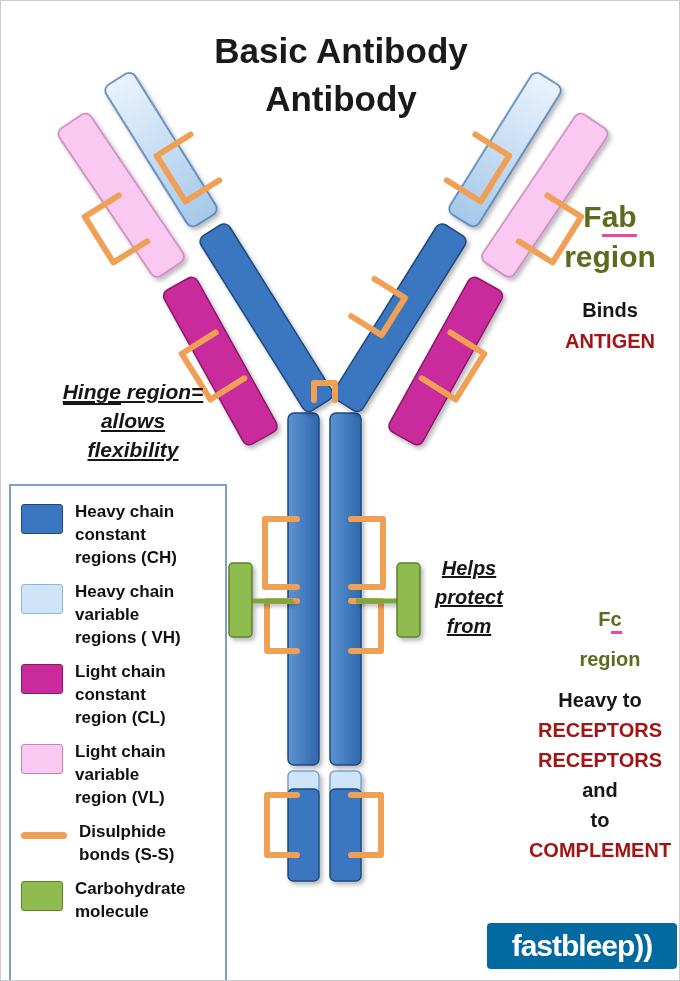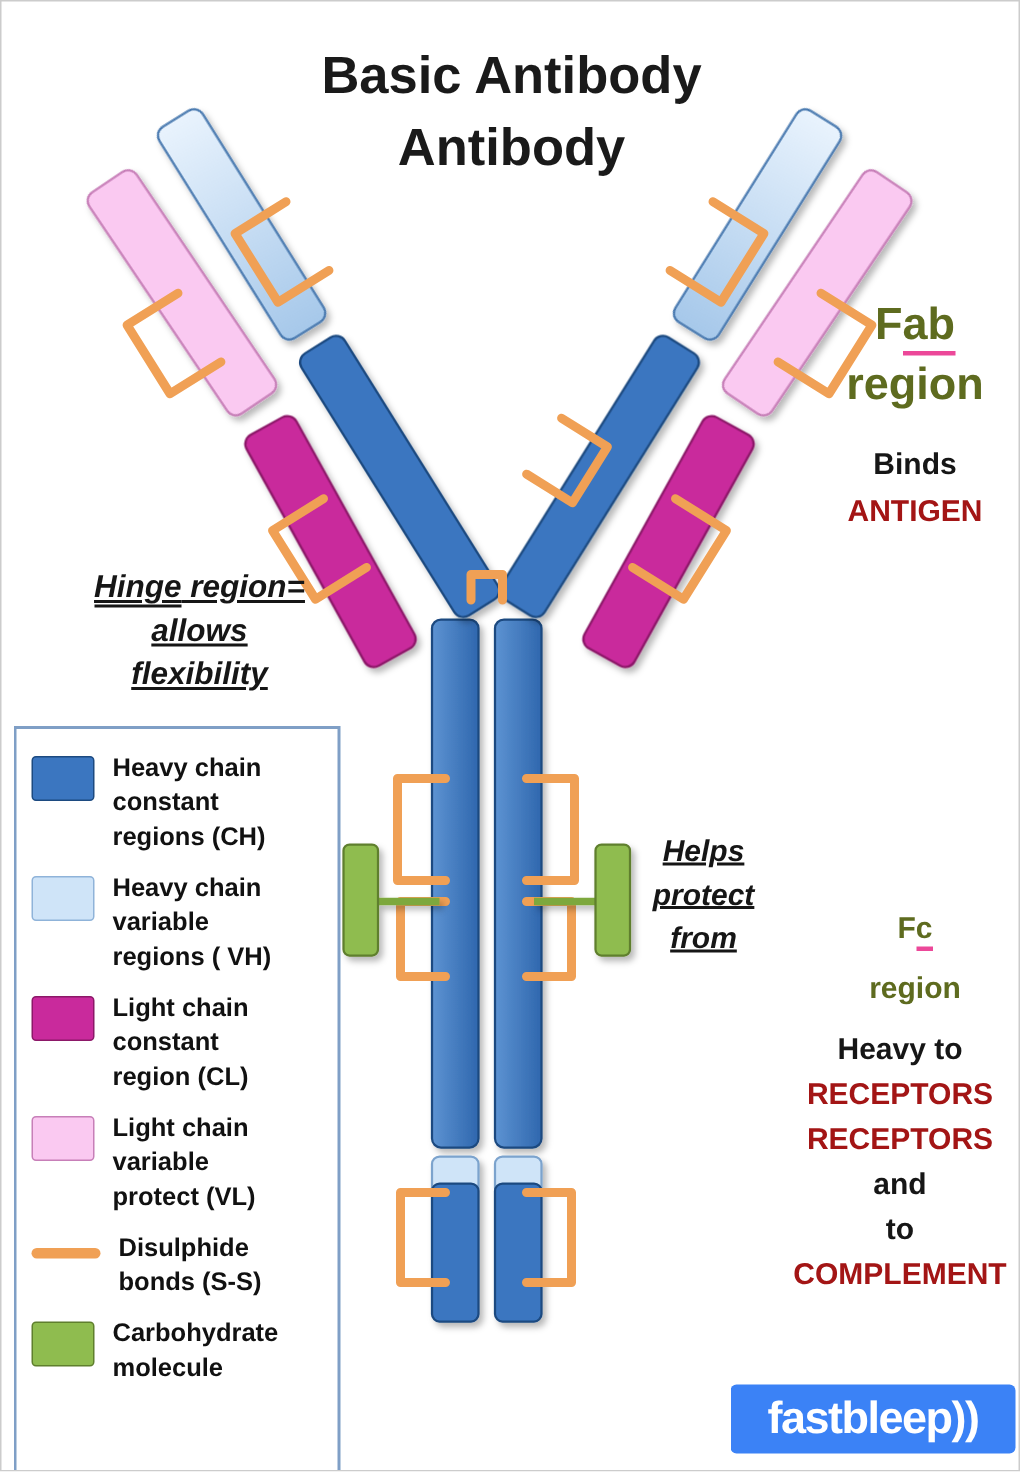--- a/index.html
+++ b/index.html
@@ -28,21 +28,21 @@
   .legend-item{display:flex; align-items:flex-start; margin-bottom:11px;}
   .legend-swatch{width:40px; height:28px; border-radius:3px; margin:4px 12px 0 0; flex:0 0 auto;}
   .sw0{background:#3b76c0; border:1px solid #1c4a80;}
   .sw1{background:#cfe4f8; border:1px solid #8fb3d9;}
   .sw2{background:#c92a9c; border:1px solid #8c1868;}
   .sw3{background:#fac9f1; border:1px solid #c77fb8;}
   .sw4{background:#f0a055; border:none; width:46px; height:7px; border-radius:4px; margin-top:12px;}
   .sw5{background:#8fbc4f; border:1px solid #5f7f2d;}
   .legend-text{font-size:17px; font-weight:bold; color:#111111; line-height:23px;}
 
-  .logo{left:486px; top:922px; width:190px; height:46px; background:#3b82f6; border-radius:4px; color:#ffffff; font-weight:bold; font-size:30px; letter-spacing:-1px; text-align:center; line-height:46px;}
+  .logo{left:486px; top:922px; width:190px; height:46px; background:#0369a1; border-radius:4px; color:#ffffff; font-weight:bold; font-size:30px; letter-spacing:-1px; text-align:center; line-height:46px;}
 
   svg.diagram{position:absolute; left:0; top:0; width:680px; height:981px;}
   .staples path{fill:none; stroke:#f0a055; stroke-width:6; stroke-linecap:round; stroke-linejoin:round;}
   .bar{stroke-width:1.5;}
 </style>
 </head>
 <body>
 
 <div class="page">
 
@@ -216,21 +216,21 @@
         <div>constant</div>
         <div>region (CL)</div>
       </div>
     </div>
 
     <div class="legend-item">
       <div class="legend-swatch sw3"></div>
       <div class="legend-text">
         <div>Light chain</div>
         <div>variable</div>
-        <div>protect (VL)</div>
+        <div>region (VL)</div>
       </div>
     </div>
 
     <div class="legend-item">
       <div class="legend-swatch sw4"></div>
       <div class="legend-text">
         <div>Disulphide</div>
         <div>bonds (S-S)</div>
       </div>
     </div>

